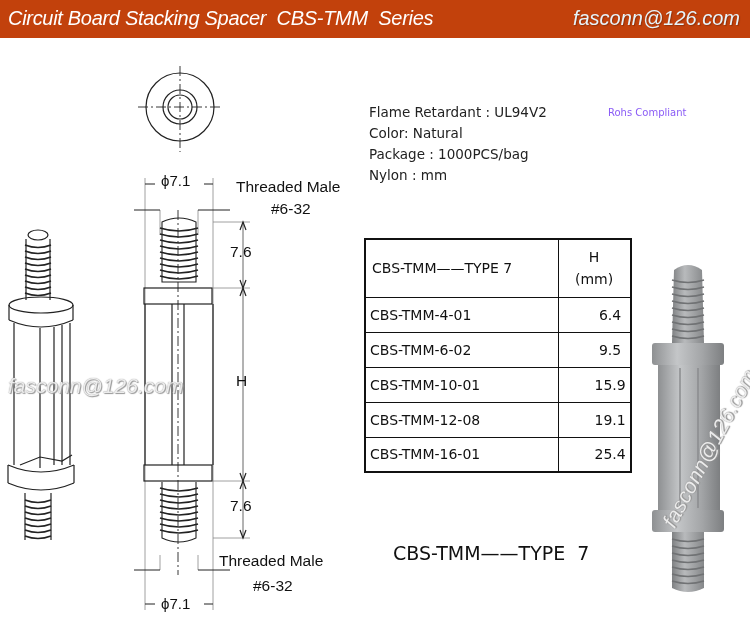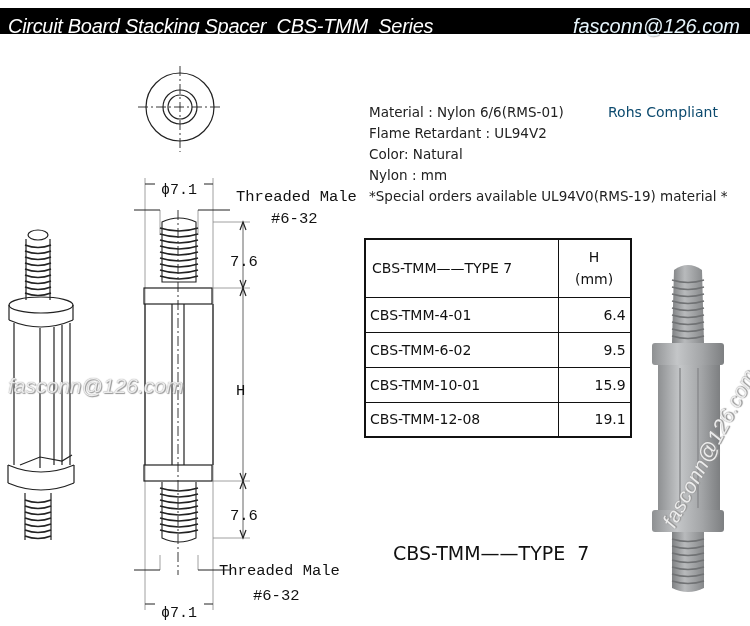--- a/index.html
+++ b/index.html
@@ -1,59 +1,59 @@
 <!DOCTYPE html>
 <html><head>
 <meta charset="utf-8">
 <style>
   * { box-sizing: border-box; margin: 0; padding: 0; }
   html, body { width: 750px; height: 626px; background: #ffffff; overflow: hidden; }
   body { position: relative; font-family: "DejaVu Sans", sans-serif; color: #1a1a1a; }
 
   .header {
-    position: absolute; left: 0; top: 8px; width: 750px; height: 26px;
-    background: #000000;
+    position: absolute; left: 0; top: 0; width: 750px; height: 38px;
+    background: #c2410c;
   }
   .header .title {
     position: absolute; left: 8px; top: 7px;
     font-family: "Liberation Sans", sans-serif; font-style: italic;
     font-size: 20px; color: #ffffff; letter-spacing: -0.3px;
     white-space: pre;
   }
   .header .email {
     position: absolute; right: 10px; top: 7px;
     font-family: "Liberation Sans", sans-serif; font-style: italic;
     font-size: 20px; color: #e6f4fb;
     text-shadow: 1px 1px 1px rgba(0,0,0,0.25);
   }
 
   .specs { position: absolute; left: 369px; top: 102px; font-family: "DejaVu Sans", sans-serif; font-size: 13.5px; color: #222; }
   .specs .line { height: 21px; line-height: 21px; white-space: pre; }
-  .rohs { position: absolute; left: 608px; top: 102px; font-size: 14px; line-height: 21px; color: #0c4a6e; }
+  .rohs { position: absolute; left: 608px; top: 102px; font-size: 10px; line-height: 21px; color: #8b5cf6; }
 
   table.spec-table {
     position: absolute; left: 364px; top: 238px;
     border-collapse: collapse; border: 2px solid #111;
     font-family: "DejaVu Sans", sans-serif; font-size: 14px; color: #111;
   }
   table.spec-table td, table.spec-table th {
     border: 1.5px solid #111; font-weight: normal; padding: 0 4px;
   }
   table.spec-table th.model-h { width: 193px; height: 58px; text-align: left; padding-left: 6px; }
   table.spec-table th.h-h { width: 61px; text-align: center; line-height: 22px; }
   table.spec-table td { height: 35px; }
   table.spec-table td.model { text-align: left; }
-  table.spec-table td.h { text-align: right; padding-left: 36px; }
+  table.spec-table td.h { text-align: center; padding-left: 36px; }
 
   .type-caption {
     position: absolute; left: 393px; top: 542px;
     font-family: "DejaVu Sans", sans-serif; font-size: 19px; color: #111; white-space: pre;
   }
 
-  .dim-text { position: absolute; font-family: Liberation Mono, monospace; color: #111; white-space: pre; margin-top: 10px; }
+  .dim-text { position: absolute; font-family: Liberation Sans, sans-serif; color: #111; white-space: pre; }
 
   .watermark {
     position: absolute; font-family: "Liberation Sans", sans-serif; font-style: italic;
     color: rgba(255,255,255,0.85);
     text-shadow: 0 0 1px #777, 1px 1px 1px #999;
   }
 
   svg { position: absolute; }
 </style>
 </head>
@@ -172,25 +172,24 @@
 <span class="dim-text" style="left:236px;top:178px;font-size:15.5px">Threaded Male</span>
 <span class="dim-text" style="left:271px;top:200px;font-size:15.5px">#6-32</span>
 <span class="dim-text" style="left:230px;top:243px;font-size:15.5px">7.6</span>
 <span class="dim-text" style="left:236px;top:372px;font-size:15.5px">H</span>
 <span class="dim-text" style="left:230px;top:497px;font-size:15.5px">7.6</span>
 <span class="dim-text" style="left:219px;top:552px;font-size:15.5px">Threaded Male</span>
 <span class="dim-text" style="left:253px;top:577px;font-size:15.5px">#6-32</span>
 <span class="dim-text" style="left:161px;top:595px;font-size:15px">ϕ7.1</span>
 
 <div class="specs">
-  <div class="line">Material : Nylon 6/6(RMS-01)</div>
   <div class="line">Flame Retardant : UL94V2</div>
   <div class="line">Color: Natural</div>
+  <div class="line">Package : 1000PCS/bag</div>
   <div class="line">Nylon : mm</div>
-  <div class="line">*Special orders available UL94V0(RMS-19) material *</div>
 </div>
 <span class="rohs">Rohs Compliant</span>
 
 <table class="spec-table">
   <tbody>
       <tr>
     <th class="model-h">CBS-TMM——TYPE 7</th>
     <th class="h-h">
       <div>H</div>
       <div>(mm)</div>
@@ -204,20 +203,24 @@
         <td class="model">CBS-TMM-6-02</td>
         <td class="h">9.5</td>
       </tr>
   <tr>
         <td class="model">CBS-TMM-10-01</td>
         <td class="h">15.9</td>
       </tr>
   <tr>
         <td class="model">CBS-TMM-12-08</td>
         <td class="h">19.1</td>
+      </tr>
+  <tr>
+        <td class="model">CBS-TMM-16-01</td>
+        <td class="h">25.4</td>
       </tr>
 </tbody>
   </table>
 
 <span class="type-caption">CBS-TMM——TYPE  7</span>
 
 <svg style="left:650px;top:258px" width="80" height="340" viewBox="0 0 80 340">
   <defs>
     <linearGradient id="gb" x1="0" x2="1" y1="0" y2="0">
       <stop offset="0" stop-color="#8e9092"></stop>

